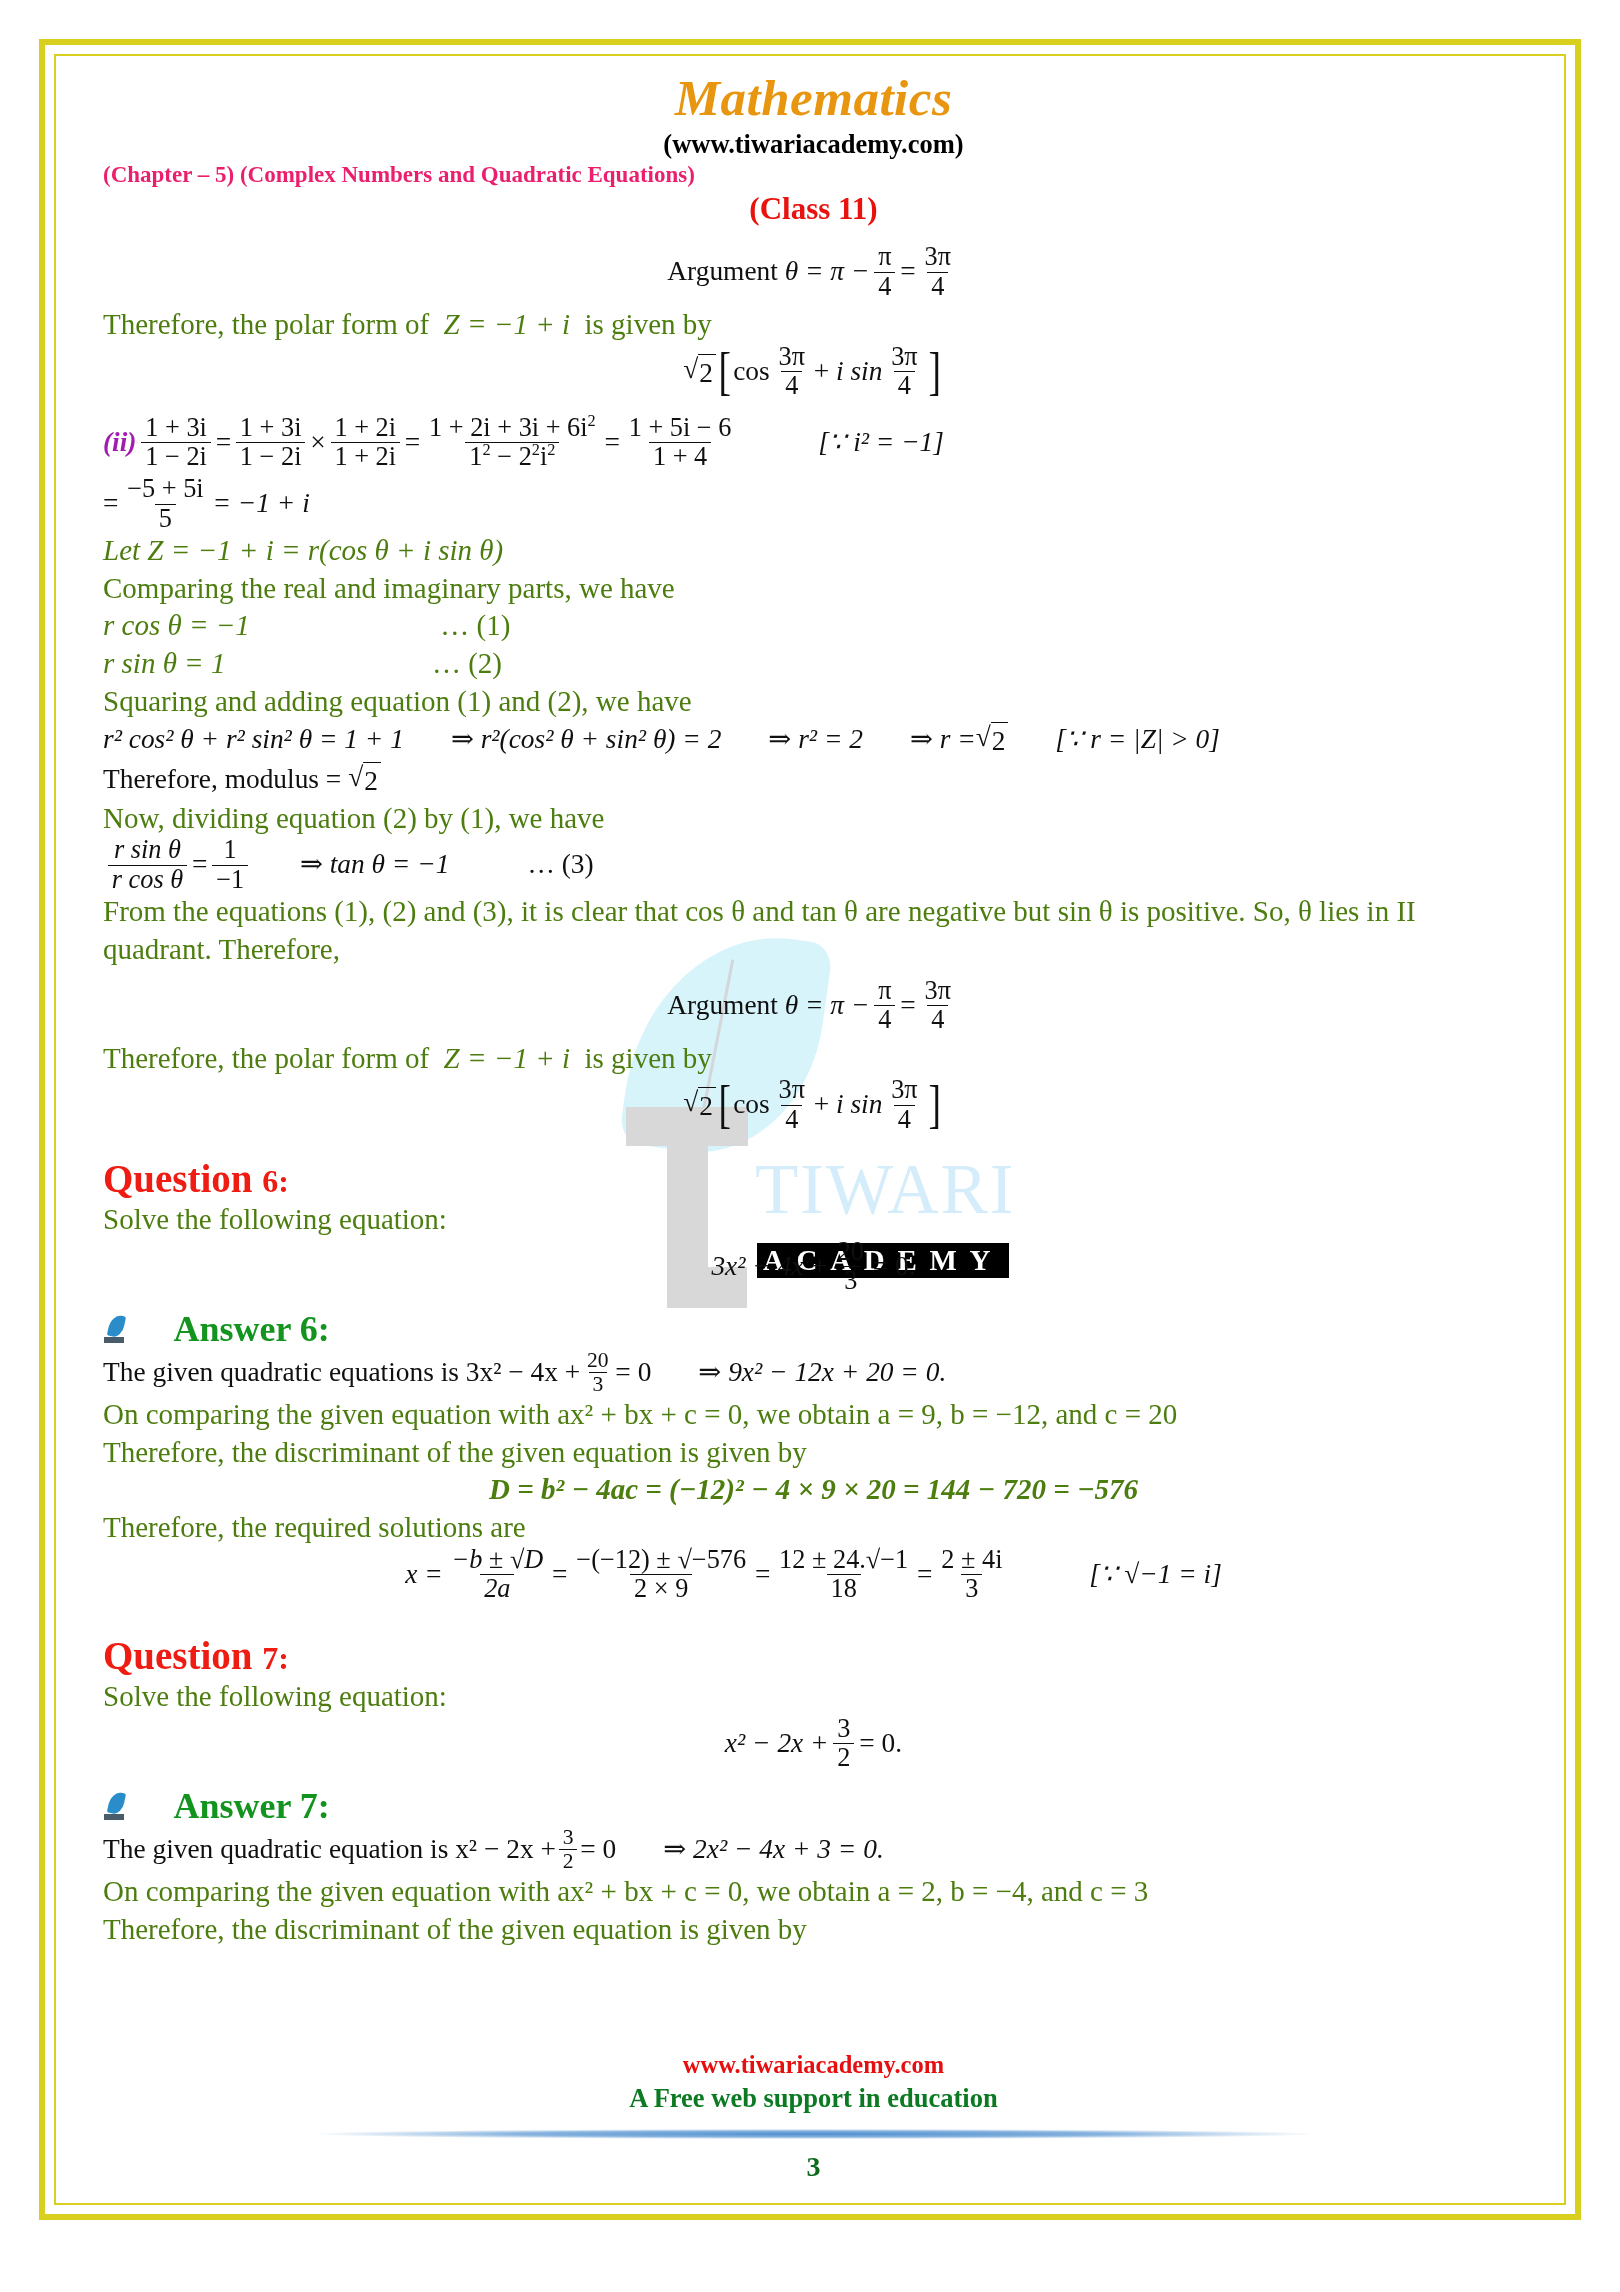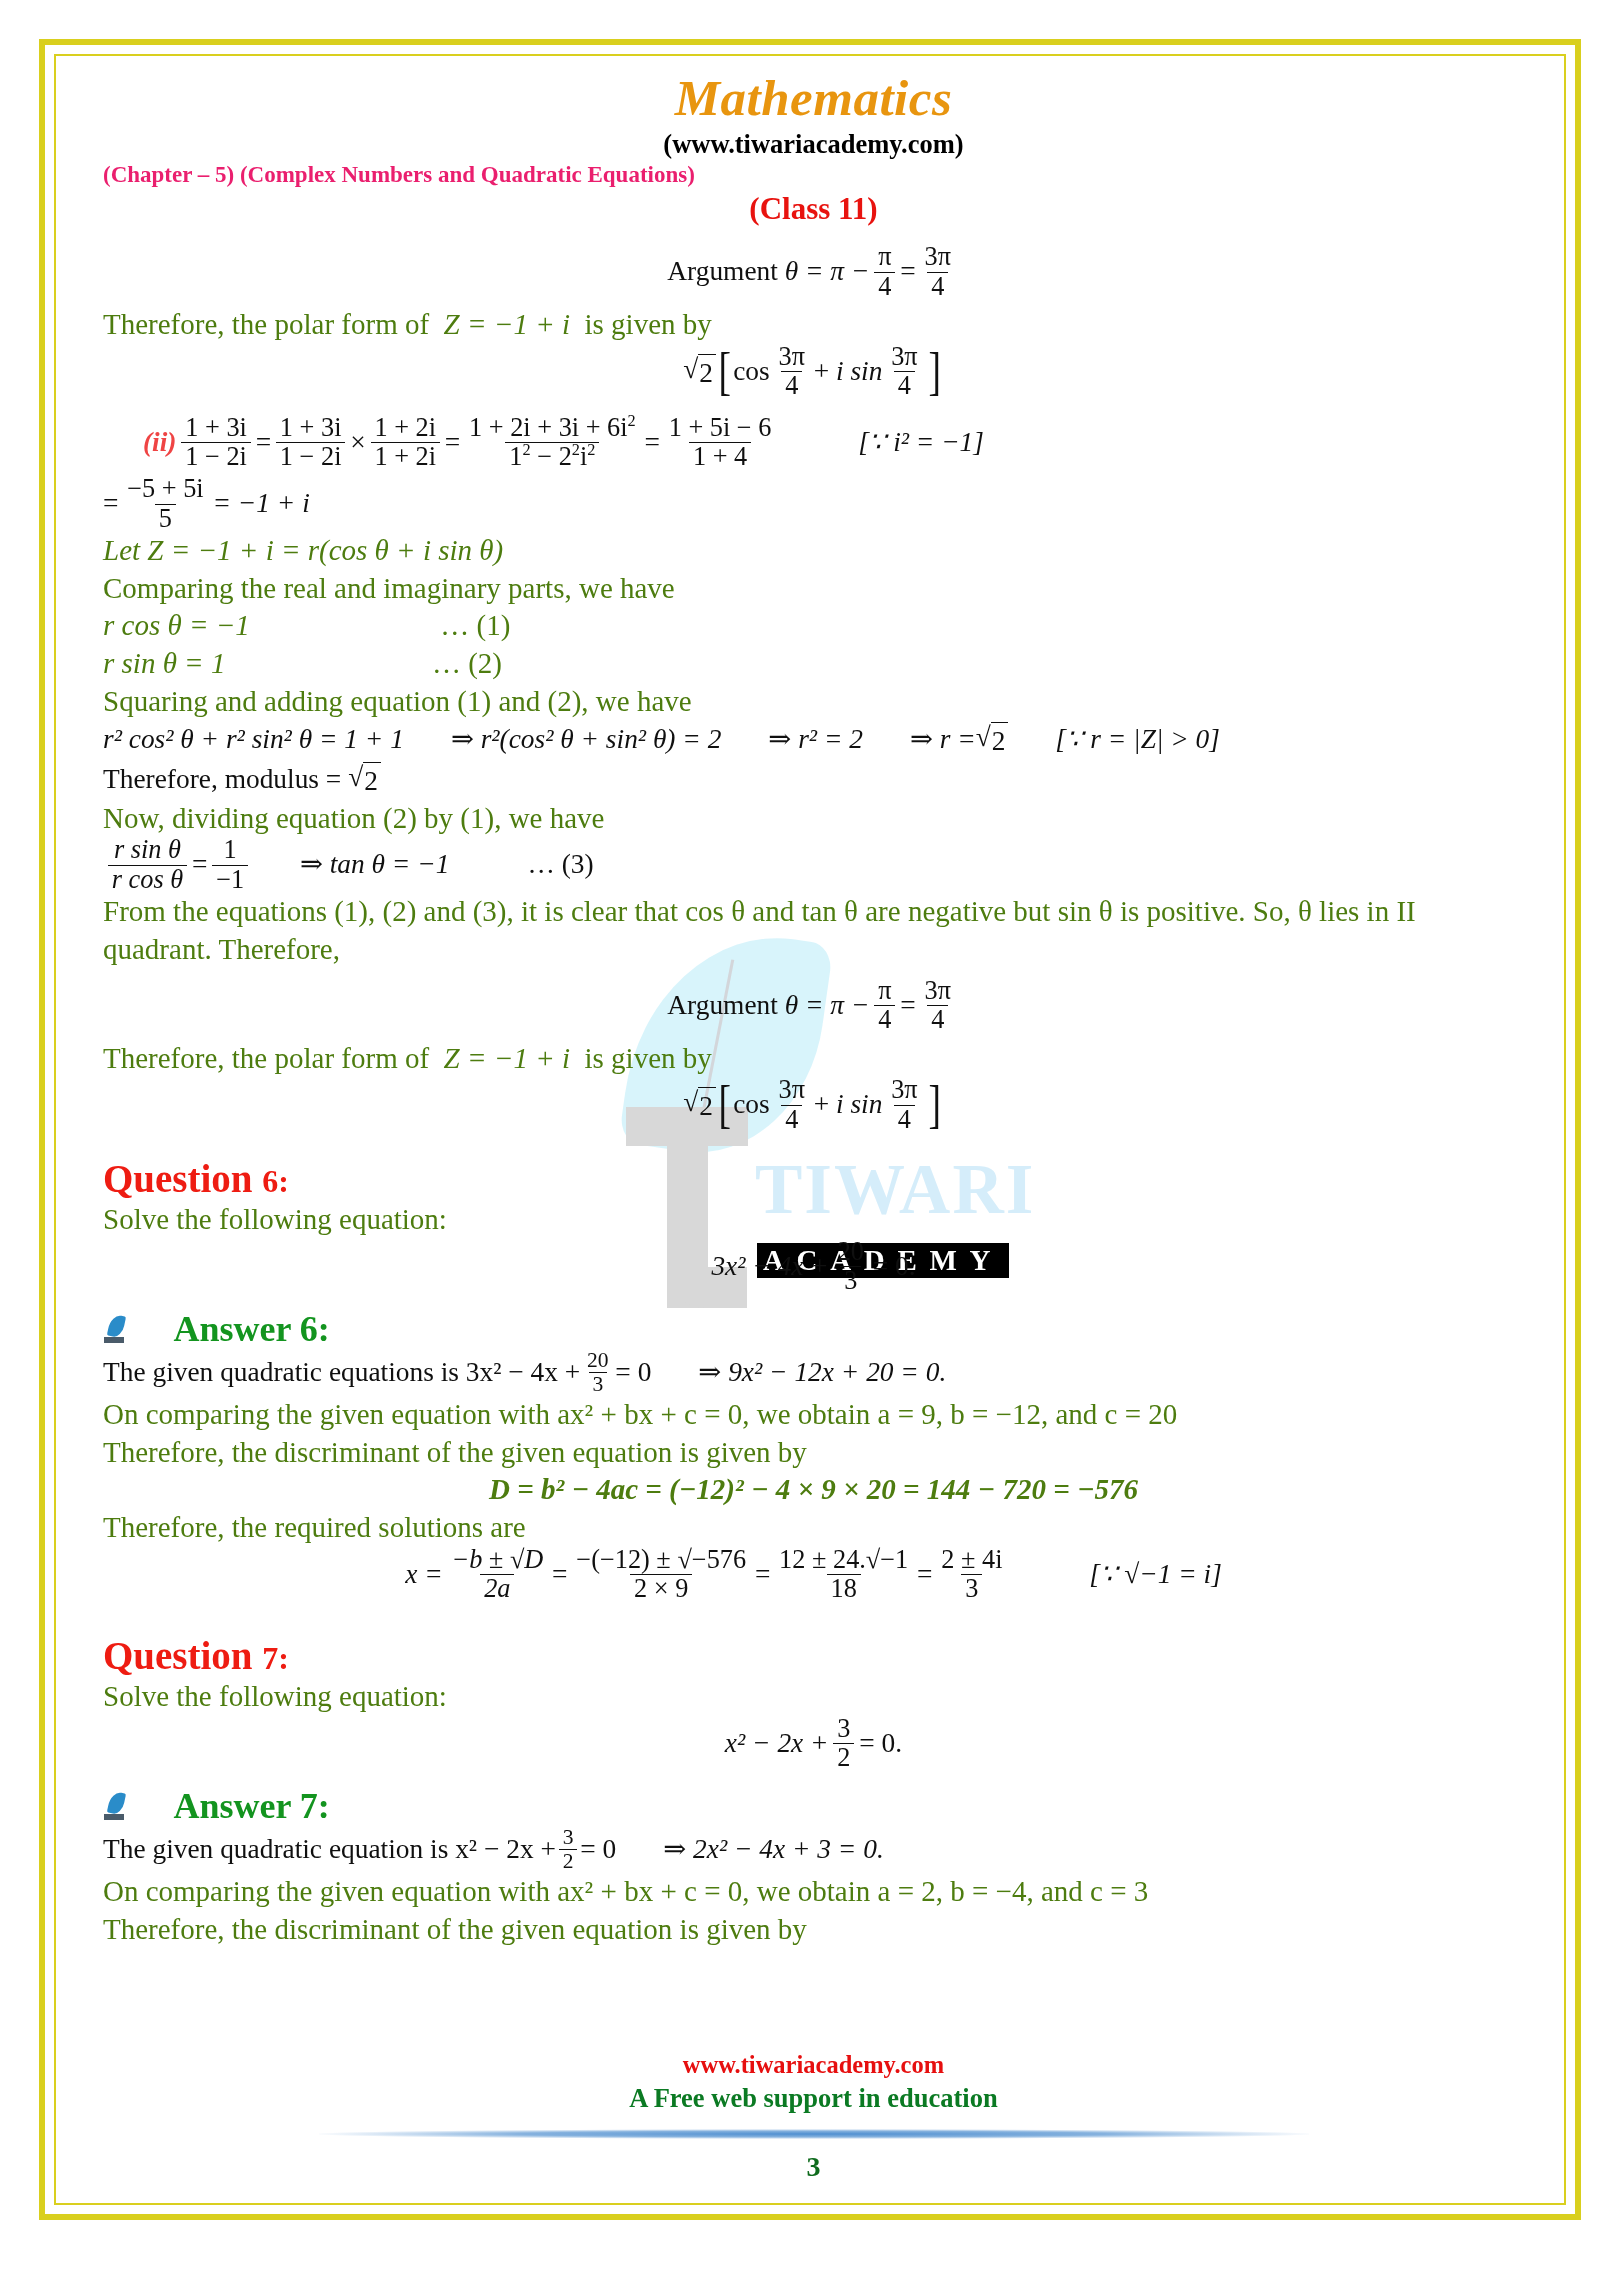--- a/index.html
+++ b/index.html
@@ -209,21 +209,21 @@
     z-index: 2;
   }
   .wm-t .tv { position: absolute; left: 41px; top: 0; width: 41px; height: 201px; background: #d8d8d8; }
   .wm-t .th { position: absolute; left: 0px; top: 0px; width: 122px; height: 39px; background: #d8d8d8; }
   .wm-t .tc { position: absolute; left: 41px; bottom: 0px; width: 80px; height: 41px; background: #d8d8d8; border-radius: 0 0 0 39px; }
   .wm-text {
     position: absolute;
     left: 147px; top: 223px;
     font-family: "Liberation Serif", "DejaVu Serif", serif;
     font-size: 71px;
-    font-weight: bold;
+    font-weight: normal;
     color: #d5edfa;
     letter-spacing: 2px;
     line-height: 1;
   }
   .wm-sub {
     position: absolute;
     left: 149px; top: 312px;
     font-family: "Liberation Serif", "DejaVu Serif", serif;
     font-size: 29px;
     font-weight: bold;
@@ -335,21 +335,21 @@
       <span class="frac">
         <span class="num">3π</span>
         <span class="den">4</span>
       </span>
       <span class="bigbr">]</span>
     </div>
 
     <div class="spacer16"></div>
 
     <div class="mathline">
-      <span class="it" style="color:#ef4444;font-weight:bold;margin-left:40px;">(ii)</span>
+      <span class="it" style="color:#a21caf;font-weight:bold;">(ii)</span>
       <span class="frac">
           <span class="num">1 + 3i</span>
           <span class="den">1 − 2i</span>
         </span>
       <span>=</span>
       <span class="frac">
           <span class="num">1 + 3i</span>
           <span class="den">1 − 2i</span>
         </span>
       <span>×</span>

